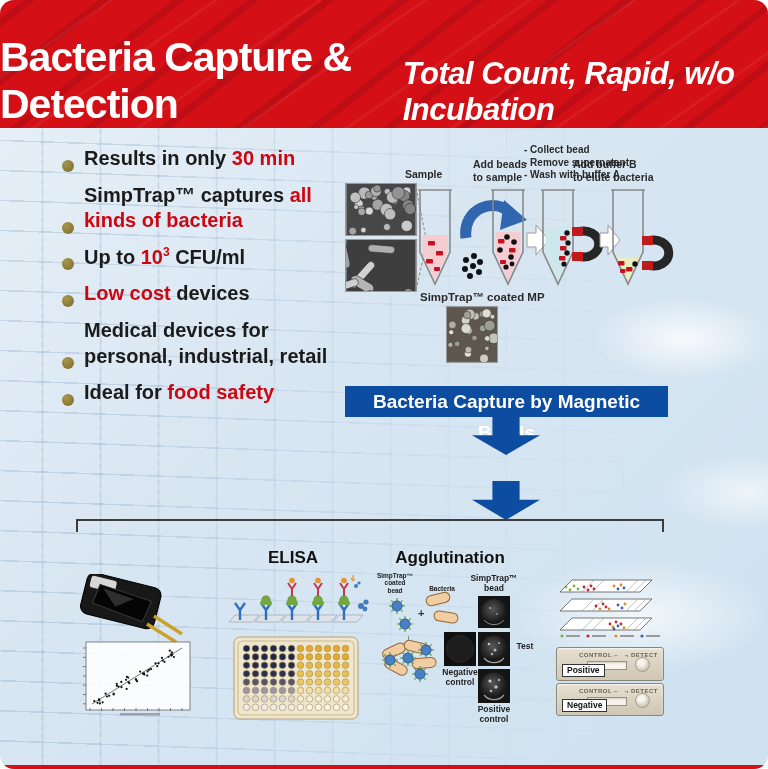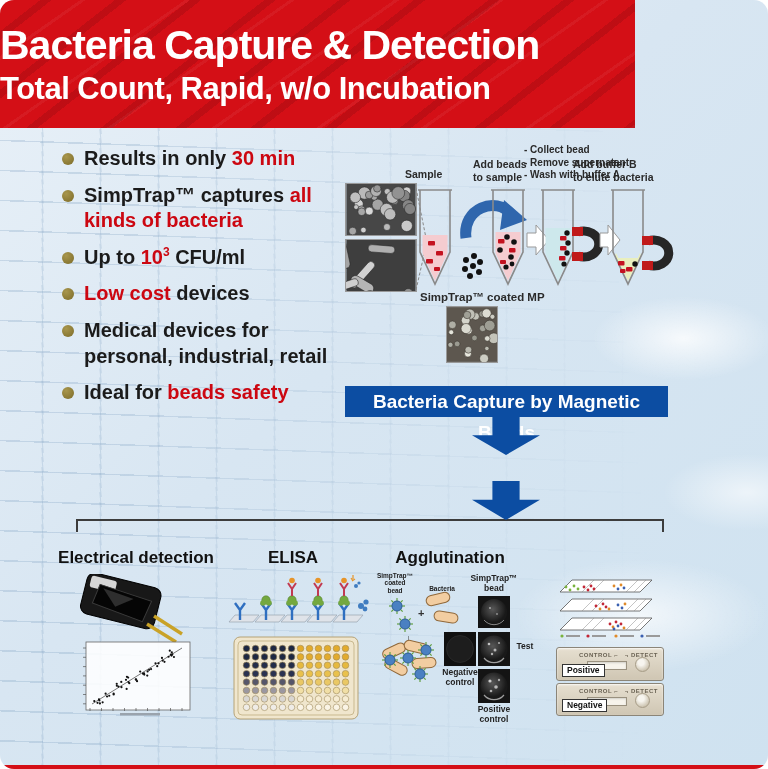--- a/index.html
+++ b/index.html
@@ -20,31 +20,31 @@
     pointer-events:none;}
   #poster::after{content:"";position:absolute;right:0;top:20%;width:55%;height:80%;
     background:
       radial-gradient(130px 60px at 80% 30%, rgba(255,255,255,.8), transparent 70%),
       radial-gradient(180px 80px at 70% 75%, rgba(255,255,255,.7), transparent 70%),
       radial-gradient(120px 55px at 95% 55%, rgba(255,255,255,.6), transparent 70%);
     pointer-events:none;}
   .layer{position:absolute;z-index:2;}
 
   
-  #header{left:0;top:0;width:635px;height:128px;background:var(--red);
-    display:flex;flex-direction:column;align-items:flex-start;justify-content:center;gap:2px;}
+  #header{left:0;top:0;width:768px;height:128px;background:var(--red);
+    display:flex;align-items:flex-end;justify-content:center;gap:2px;}
   #header .streaks{position:absolute;inset:0;
     background:repeating-linear-gradient(-38deg, rgba(0,0,0,.10) 0 7px, transparent 7px 46px),
                repeating-linear-gradient(-35deg, rgba(255,255,255,.05) 0 3px, transparent 3px 60px);}
   #title{position:relative;color:#fff;font-size:41px;font-weight:bold;letter-spacing:-1px;}
-  #subtitle{position:relative;color:#fff;font-size:31px;font-weight:bold;letter-spacing:-.5px;}
+  #subtitle{position:relative;color:#fff;font-size:31px;font-weight:bold;letter-spacing:-.5px;font-style:italic;}
 
   
   #bullets{left:62px;top:146px;width:290px;}
-  .bullet{display:flex;gap:10px;margin-bottom:11px;font-size:20px;font-weight:bold;color:var(--ink);line-height:1.28;}
+  .bullet{display:flex;gap:10px;margin-bottom:11px;font-size:20px;font-weight:bold;color:var(--ink);line-height:1.28;align-items:flex-end;}
   .bullet .dot{flex:0 0 12px;width:12px;height:12px;border-radius:50%;margin-top:7px;
     background:radial-gradient(circle at 35% 30%,#a8964d,#7c6b28);}
   .bullet .txt{width:262px;}
   .r{color:var(--accent);}
   sup{font-size:.6em;}
 
   
   .dlabel{position:absolute;z-index:3;font-weight:bold;color:#2a2a2a;font-size:10.5px;line-height:1.25;}
   .pl{white-space:pre-line;}
   .ctr{}
@@ -111,21 +111,21 @@
     <div class="bullet">
       <span class="dot"></span>
       <span class="txt"><span class="r">Low cost</span><span> devices</span></span>
     </div>
     <div class="bullet">
       <span class="dot"></span>
       <span class="txt"><span>Medical devices for personal, industrial, retail</span></span>
     </div>
     <div class="bullet">
       <span class="dot"></span>
-      <span class="txt"><span>Ideal for </span><span class="r">beads safety</span></span>
+      <span class="txt"><span>Ideal for </span><span class="r">food safety</span></span>
     </div>
   </div>
 
   <svg class="sem" style="left:345px;top:183px" width="72" height="53" viewBox="0 0 72 53">
     <rect width="72" height="53" fill="#474747"></rect>
       <g id="sem1-blobs">
         <circle cx="62.87270233196159" cy="7.184413580246913" r="4.155748456790123" fill="rgb(210,210,210)" stroke="#2c2c2c" stroke-width="0.6"></circle>
         <circle cx="12.905075445816186" cy="20.61574074074074" r="4.601314300411523" fill="rgb(211,211,211)" stroke="#2c2c2c" stroke-width="0.6"></circle>
         <circle cx="18.77283950617284" cy="9.417438271604938" r="6.429596193415637" fill="rgb(185,185,185)" stroke="#2c2c2c" stroke-width="0.6"></circle>
         <circle cx="15.685871056241426" cy="26.367283950617285" r="3.677631172839506" fill="rgb(165,165,165)" stroke="#2c2c2c" stroke-width="0.6"></circle>
@@ -292,21 +292,20 @@
       <rect x="234" y="121" width="11" height="9" fill="#c01a1a"></rect>
     </g>
   </svg>
 
   <div id="banner1" class="banner">Bacteria Capture by Magnetic Beads</div>
   <div id="arrow1" class="flow-arrow"></div>
   <div id="arrow2" class="flow-arrow"></div>
 
   <div id="bracket"></div>
 
-  <div class="coltitle" style="left:56px;width:160px">Electrical detection</div>
   <div class="coltitle" style="left:243px;width:100px">ELISA</div>
   <div class="coltitle" style="left:395px;width:110px">Agglutination</div>
 
   <svg class="layer" style="left:66px;top:574px" width="120" height="70" viewBox="0 0 120 70">
     <g transform="rotate(14 55 30)">
       <rect x="16" y="6" width="76" height="42" rx="8" fill="#181818" stroke="#000"></rect>
       <rect x="20" y="9" width="26" height="12" rx="3" fill="#d6d6d6"></rect>
       <polygon points="30,16 84,20 80,42 27,36" fill="#050505" stroke="#3a3a3a"></polygon>
       <polygon points="34,19 66,22 50,34" fill="#2e2e2e"></polygon>
     </g>

